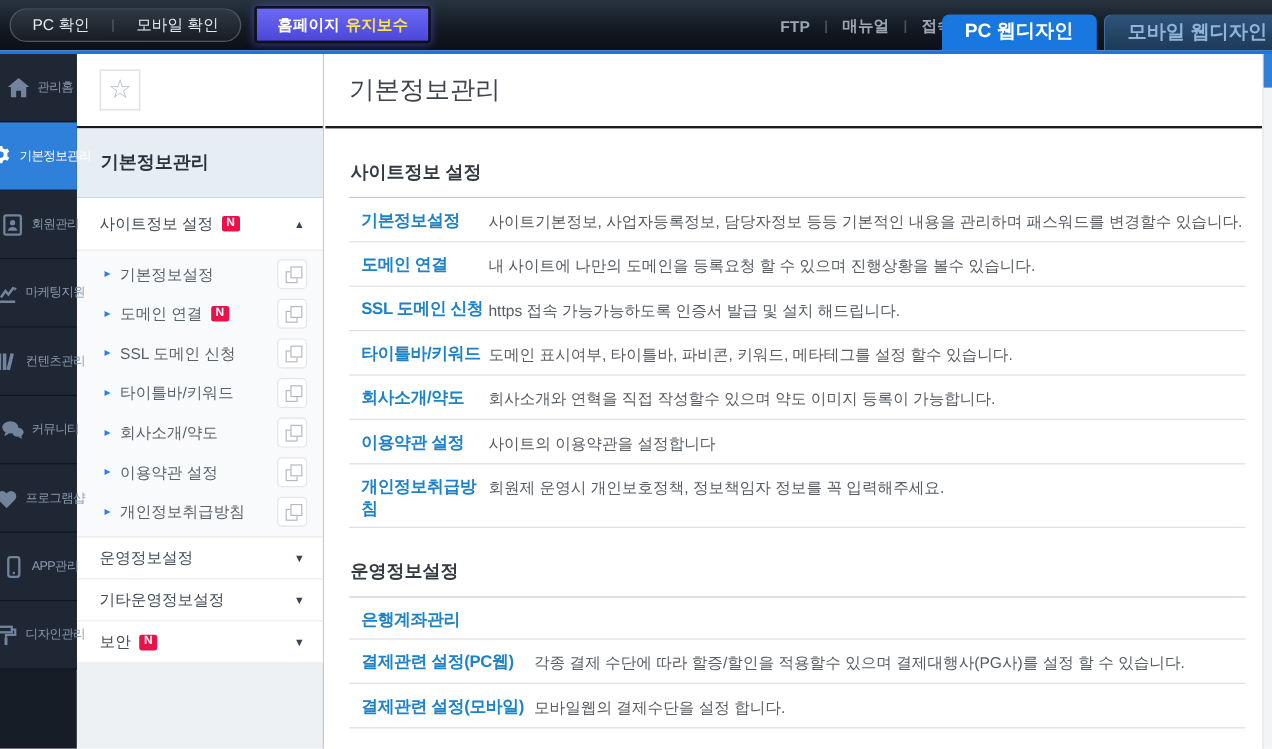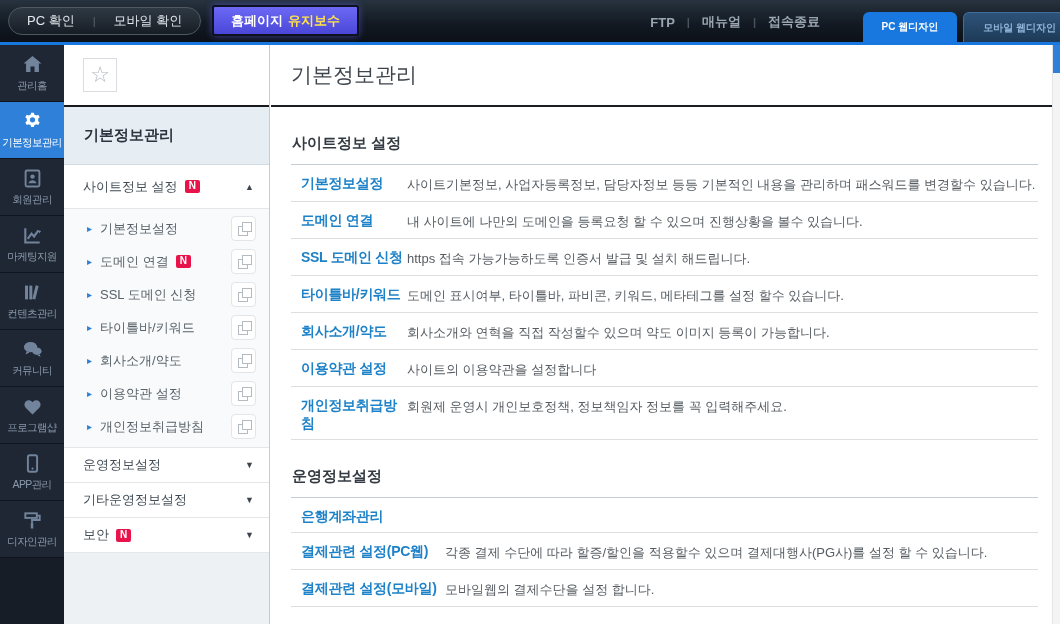--- a/index.html
+++ b/index.html
@@ -44,39 +44,39 @@
     color:#9aa6b2; font-size:13px;font-weight:bold;
   }
   .top-links .tl{ cursor:pointer; }
   .top-links .sep{ color:#49535e; font-size:11px; }
   .tabs{
     position:absolute; right:-16px; bottom:0;
     display:flex; align-items:flex-end; gap:6px;
   }
   .tab{
     height:30px; line-height:30px; padding:0 19px;
-    border-radius:6px 6px 0 0; font-size:10px; font-weight:bold; cursor:pointer;
+    border-radius:6px 6px 0 0; font-size:16px; font-weight:bold; cursor:pointer;
     white-space:nowrap;
   }
   .tab.active{ background:#1878e0; color:#ffffff; }
   .tab.inactive{
     background:linear-gradient(180deg,#2e5379 0%, #1d3a57 100%);
     border:1px solid #3e6e9e; border-bottom:none;
     color:#8fb4d8;
   }
 
   
   .app-sidebar{
     position:absolute; top:45px; left:0; width:64px; bottom:0;
     background:#161d27; z-index:10;
   }
   .app-item{
     height:57px; border-bottom:1px solid #10161f;
     background:#1e2733;
-    display:flex; flex-direction:column; align-items:center; justify-content:center;
+    display:flex; flex-direction:row; align-items:center; justify-content:center;
     gap:3px; color:#72839c; cursor:pointer;
   }
   .app-item .lbl{ font-size:10.5px; letter-spacing:-0.6px; color:#8b99ad; white-space:nowrap; }
   .app-item svg{ display:block; }
   .app-item.active{ background:#2e80d9; color:#ffffff; }
   .app-item.active .lbl{ color:#ffffff; }
 
   
   .menu-panel{
     position:absolute; top:45px; left:64px; width:206px; bottom:0;

